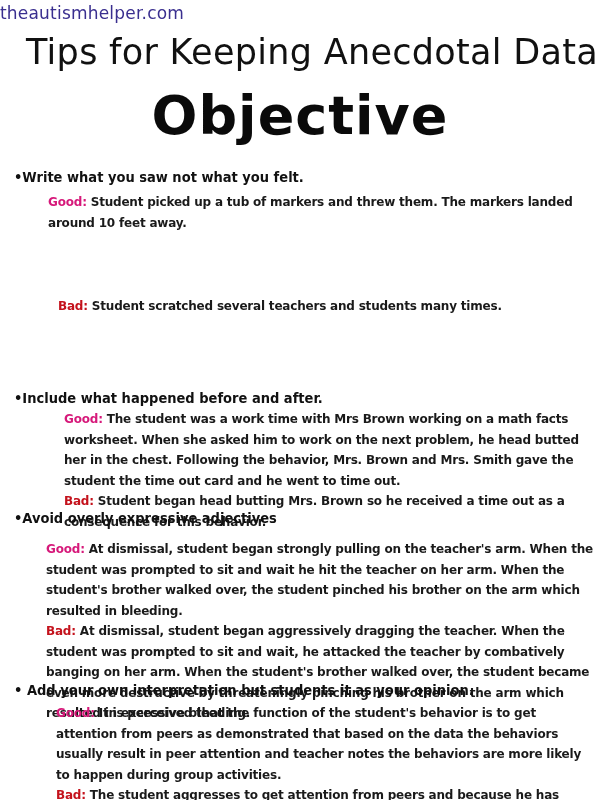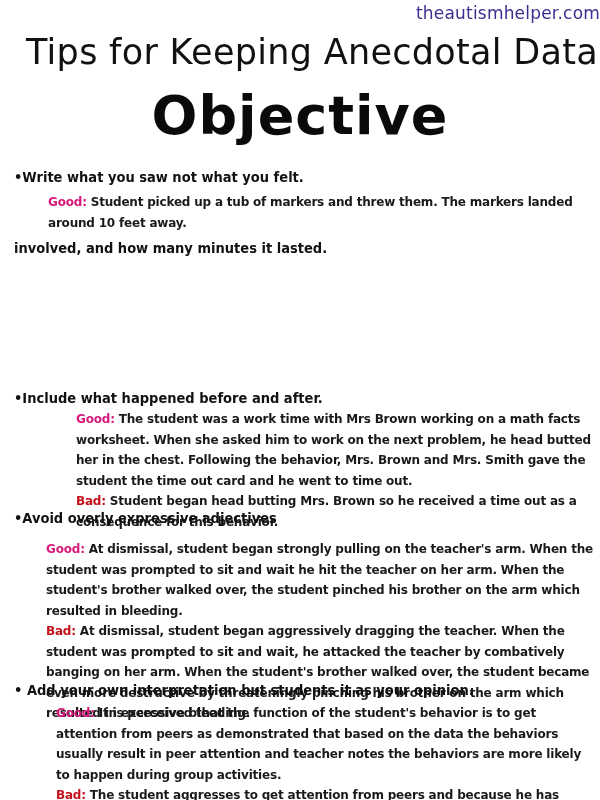--- a/index.html
+++ b/index.html
@@ -1,17 +1,17 @@
 <!DOCTYPE html>
 <html><head>
   <meta charset="utf-8">
   <style>
     html, body { margin:0; padding:0; background:#ffffff; }
     body { width:600px; height:800px; overflow:hidden; position:relative; font-family:"DejaVu Sans", sans-serif; color:#111; }
-    .url { position:absolute; top:3px; left:0; width:600px; text-align:right; color:#3a2f8f; font-size:17px; font-family:"DejaVu Sans", sans-serif; letter-spacing:0.2px; }
+    .url { position:absolute; top:3px; left:0; width:600px; text-align:left; color:#3a2f8f; font-size:17px; font-family:"DejaVu Sans", sans-serif; letter-spacing:0.2px; }
     .title { position:absolute; top:32px; left:12px; width:600px; text-align:center; font-size:35px; font-family:"DejaVu Sans", sans-serif; font-weight:normal; color:#111; letter-spacing:0.3px; }
     .subtitle { position:absolute; top:84px; left:0; width:600px; text-align:center; font-size:54px; font-weight:bold; font-family:"DejaVu Sans", sans-serif; color:#0a0a0a; letter-spacing:1px; }
     .tip-head { position:absolute; left:14px; font-size:14.5px; font-weight:bold; font-family:"DejaVu Sans Condensed","DejaVu Sans", sans-serif; color:#111; line-height:26px; }
     .ex { position:absolute; font-size:12px; font-weight:bold; font-family:"DejaVu Sans", sans-serif; color:#1a1a1a; line-height:20.5px; letter-spacing:-0.2px; }
     .good { color:#d6197a; }
     .bad { color:#c4121c; }
     .ex p { margin:0; }
   </style>
 </head>
 <body>
@@ -19,27 +19,27 @@
 <div class="url">theautismhelper.com</div>
 <div class="title">Tips for Keeping Anecdotal Data</div>
 <div class="subtitle">Objective</div>
 
 <div class="tip-head" style="top:164px;">•Write what you saw not what you felt.</div>
 <div class="ex" style="top:192px; left:48px; width:550px;">
   <p><span class="good">Good:</span><span> Student picked up a tub of markers and threw them. The markers landed around 10 feet away.</span></p>
 </div>
 
 <div class="tip-head" style="top:235px; left:14px;">
-  <div>involved, and how many minutes it lasted.</div>
 </div>
 <div class="ex" style="top:296px; left:58px; width:520px;">
+  <p><span class="bad">Bad:</span><span> Student scratched several teachers and students many times.</span></p>
 </div>
 
 <div class="tip-head" style="top:385px;text-align:right;">•Include what happened before and after.</div>
-<div class="ex" style="top:409px; left:64px; width:520px;margin-left:12px;">
+<div class="ex" style="top:409px; left:64px; width:520px;">
   <p><span class="good">Good:</span><span> The student was a work time with Mrs Brown working on a math facts worksheet. When she asked him to work on the next problem, he head butted her in the chest. Following the behavior, Mrs. Brown and Mrs. Smith gave the student the time out card and he went to time out.</span></p>
   <p><span class="bad">Bad:</span><span> Student began head butting Mrs. Brown so he received a time out as a consequence for this behavior.</span></p>
 </div>
 
 <div class="tip-head" style="top:505px;">•Avoid overly expressive adjectives</div>
 <div class="ex" style="top:539px; left:46px; width:548px;">
   <p><span class="good">Good:</span><span> At dismissal, student began strongly pulling on the teacher's arm. When the student was prompted to sit and wait he hit the teacher on her arm. When the student's brother walked over, the student pinched his brother on the arm which resulted in bleeding.</span></p>
   <p><span class="bad">Bad:</span><span> At dismissal, student began aggressively dragging the teacher. When the student was prompted to sit and wait, he attacked the teacher by combatively banging on her arm. When the student's brother walked over, the student became even more destructive by threateningly pinching his brother on the arm which resulted in excessive bleeding.</span></p>
 </div>
 

